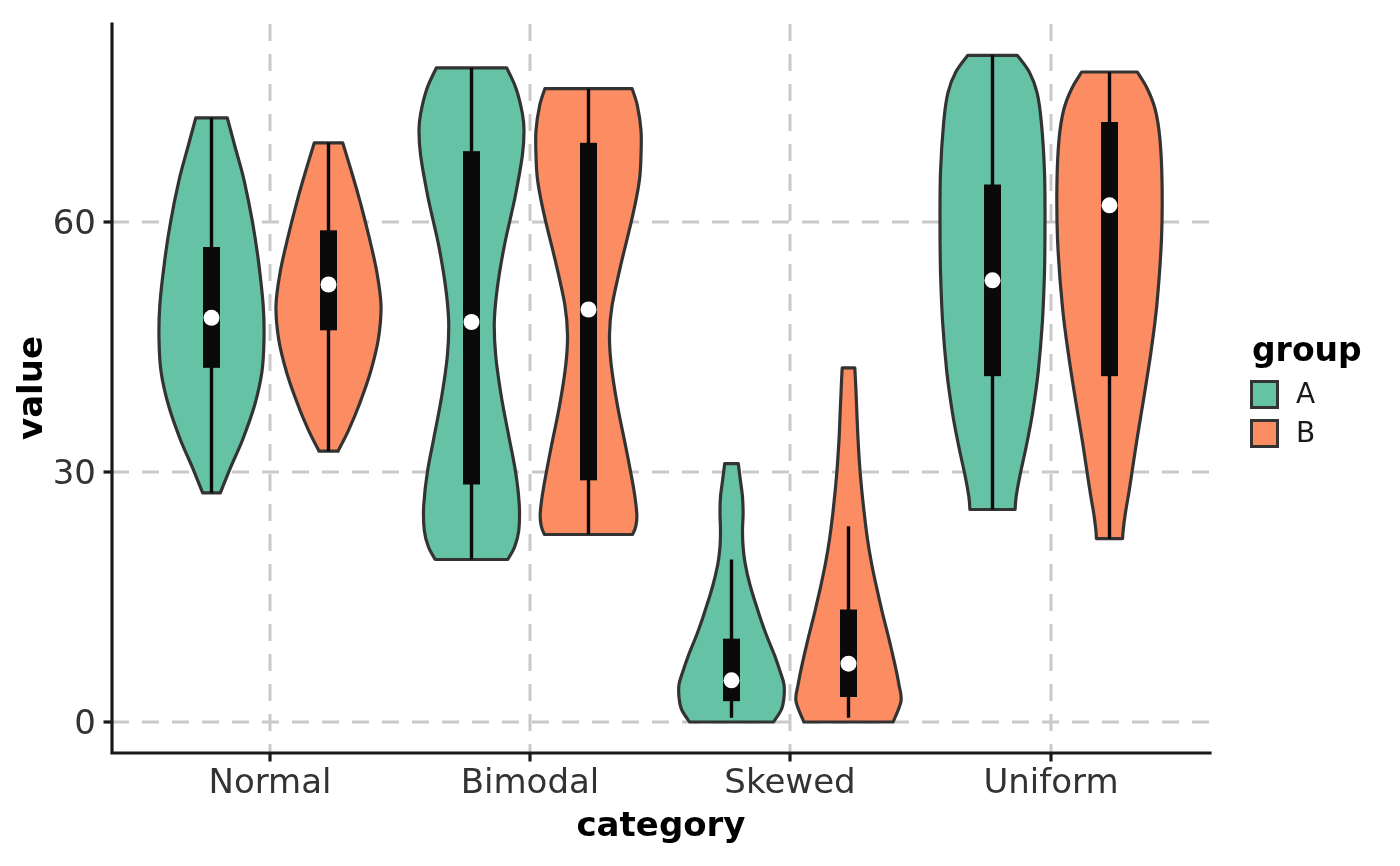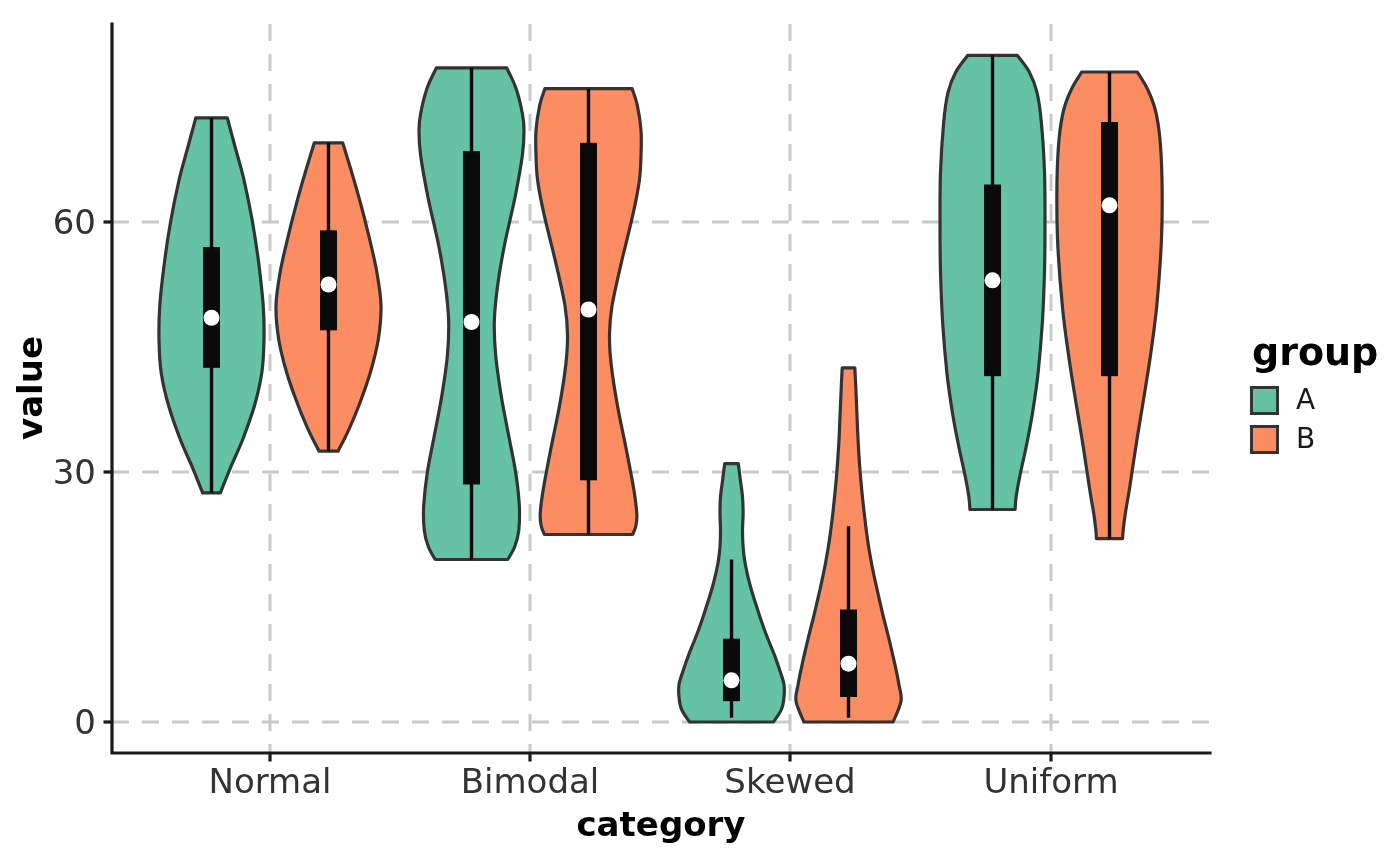--- a/index.html
+++ b/index.html
@@ -2,21 +2,21 @@
 <html><head>
 <meta charset="utf-8">
 <style>
   html,body{margin:0;padding:0;background:#ffffff;width:1400px;height:866px;overflow:hidden;}
   #figure{position:relative;width:1400px;height:866px;background:#ffffff;
           font-family:"DejaVu Sans","Liberation Sans",sans-serif;}
   svg{position:absolute;left:0;top:0;}
   .axis-title{font-family:"DejaVu Sans","Liberation Sans",sans-serif;font-size:34px;font-weight:bold;fill:#000000;}
   .tick-label{font-family:"DejaVu Sans","Liberation Sans",sans-serif;font-size:34px;fill:#333333;}
   #legend{position:absolute;left:1250px;top:330px;width:150px;}
-  #legend .legend-title{font-size:38px;font-weight:bold;color:#000000;line-height:1.2;margin:0 0 10px 2px;}
+  #legend .legend-title{font-size:33px;font-weight:bold;color:#000000;line-height:1.2;margin:0 0 10px 2px;}
   #legend .legend-row{display:flex;align-items:center;margin-bottom:10px;}
   #legend .swatch{width:29px;height:29px;box-sizing:border-box;border:3.5px solid #333333;margin-right:17px;flex:0 0 auto;}
   #legend .legend-label{font-size:28px;color:#1a1a1a;line-height:1;}
 </style>
 </head>
 <body>
 
 <div id="figure">
   <svg id="plot" width="1400" height="866" viewBox="0 0 1400 866">
     <g id="grid-layer">

